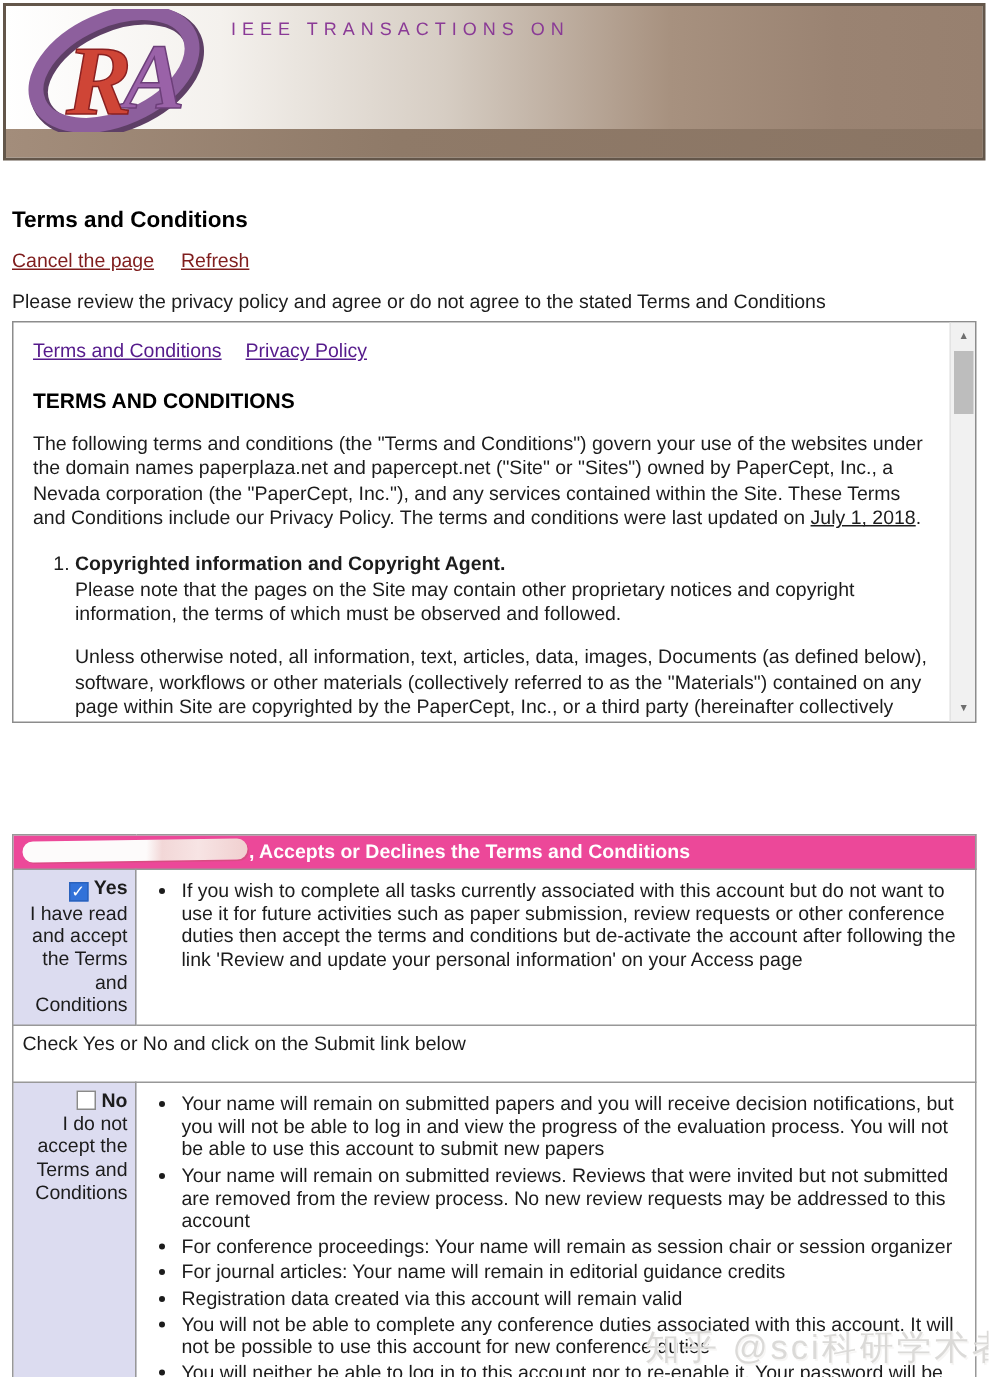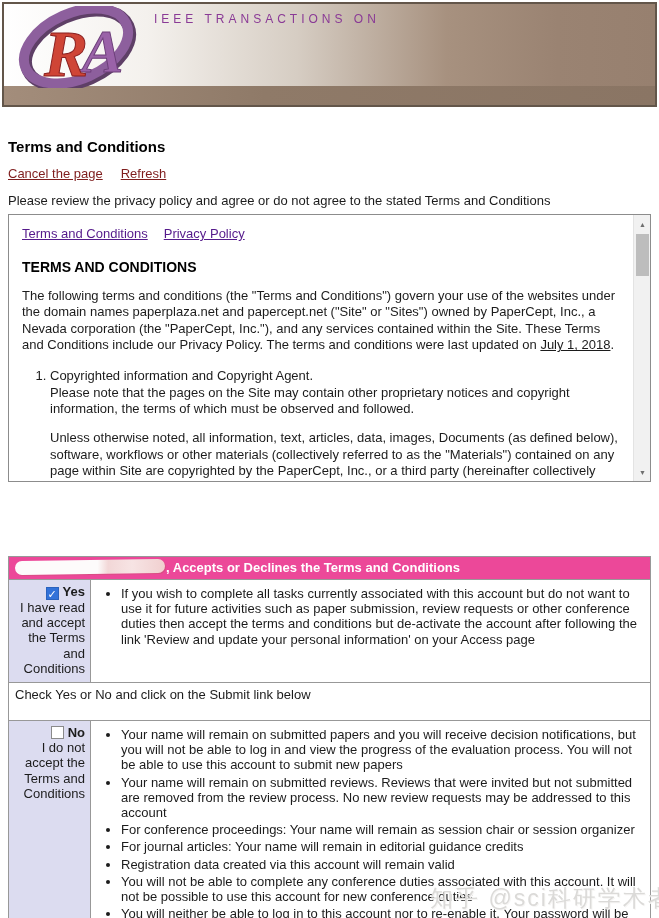--- a/index.html
+++ b/index.html
@@ -31,21 +31,21 @@
   
   .tbox { position: absolute; top: 214px; width: 643px; height: 268px;
     border: 1px solid #8c8c8c; background: #fff; overflow: hidden; }
   .tbox-inner { padding: 11px 30px 0 13px; line-height: 1.28; }
   .tbox-nav a { color: #551a8b; margin-right: 16px; }
   .tbox h2 { font-size: 14px; font-weight: bold; color: #000; margin: 16px 0 11px; }
   .tbox p { margin-bottom: 12px; }
   .datelink { color: #1c1c1c; }
   ol.main { margin: 14px 0 0 6px; padding-left: 22px; }
   ol.main > li { margin-bottom: 10px; }
-  ol.main .li-title { font-weight: normal; }
+  ol.main .li-title { font-weight: bold; }
   ol.sub { list-style-type: lower-alpha; margin-top: 12px; padding-left: 28px; }
   ol.sub > li { margin-bottom: 10px; }
 
   
   .sb { position: absolute; top: 0; right: 0; bottom: 0; width: 17px; background: #f1f1f1; border-left: 1px solid #e3e3e3; }
   .sb-up, .sb-down { position: absolute; left: 0; width: 17px; height: 16px;
     display: flex; align-items: center; justify-content: center; font-size: 7px; color: #6e6e6e; cursor: pointer; }
   .sb-up { top: 1px; } .sb-down { bottom: 1px; }
   .sb-thumb { position: absolute; top: 19px; left: 2px; width: 13px; height: 42px; background: #bdbdbd; cursor: pointer; }
 

